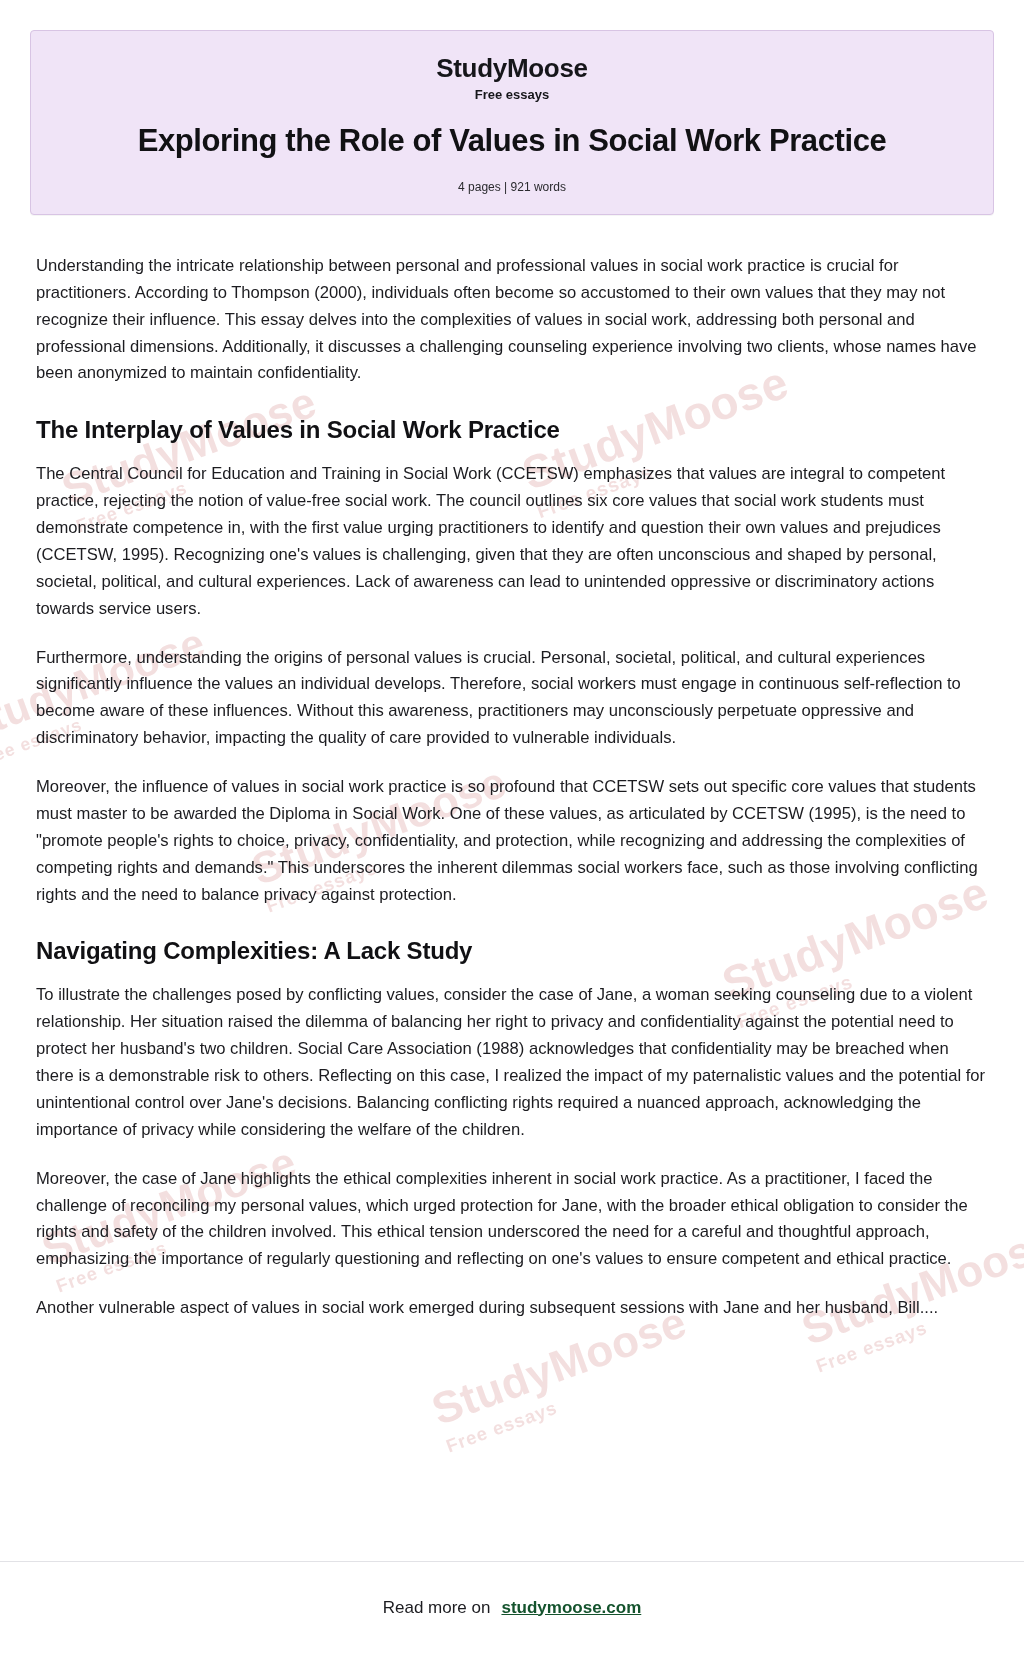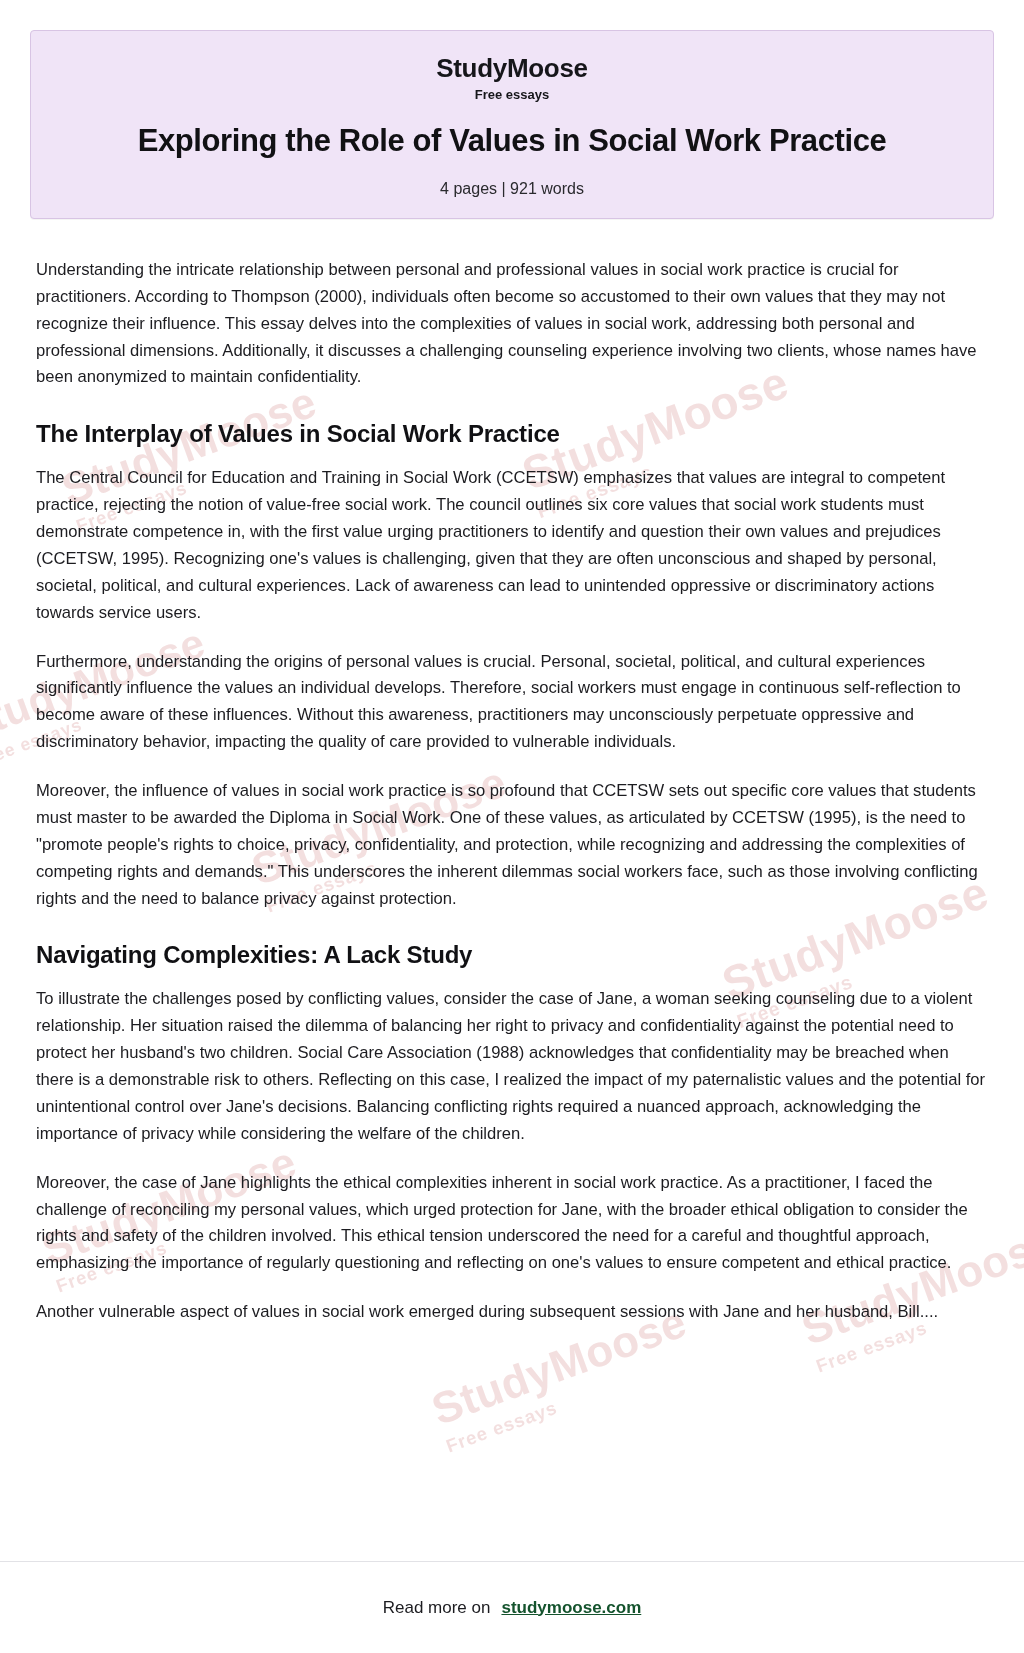--- a/index.html
+++ b/index.html
@@ -68,21 +68,21 @@
   .doc-title {
     margin-top: 20px;
     font-size: 31px;
     line-height: 1.2;
     font-weight: 700;
     color: #111114;
     letter-spacing: -0.4px;
   }
   .doc-meta {
     margin-top: 16px;
-    font-size: 16px;
+    font-size: 12px;
     color: #2a2a2e;
   }
 
   
   .content {
     position: relative;
     z-index: 3;
     padding: 38px 36px 0 36px;
   }
   .content p {

